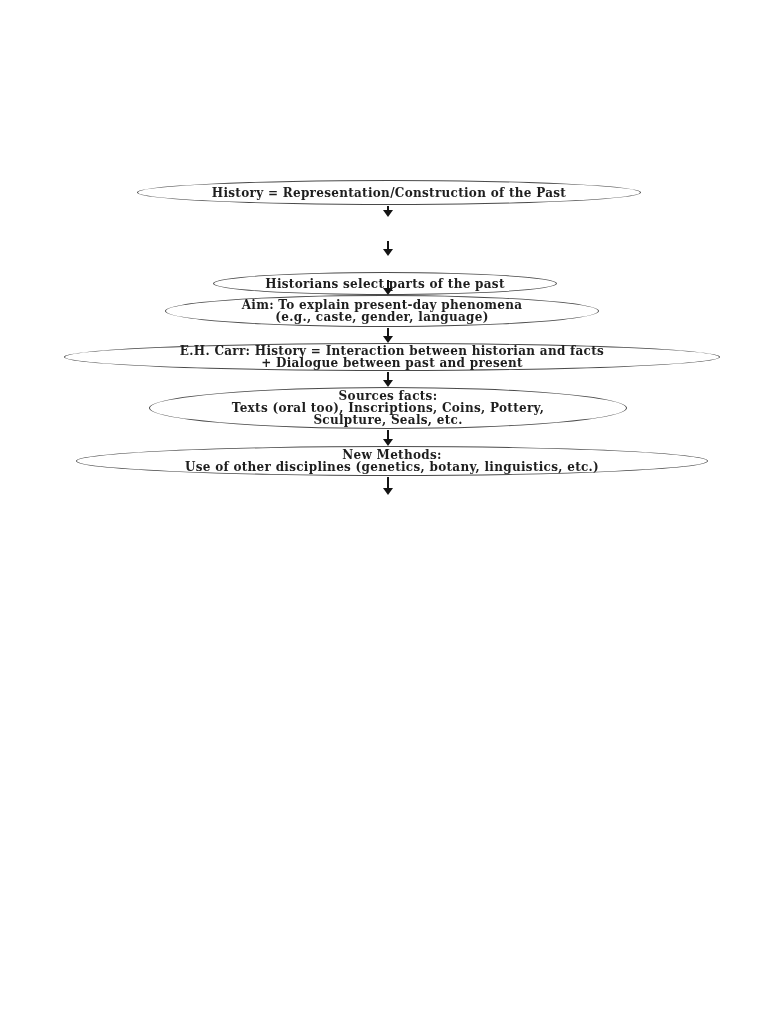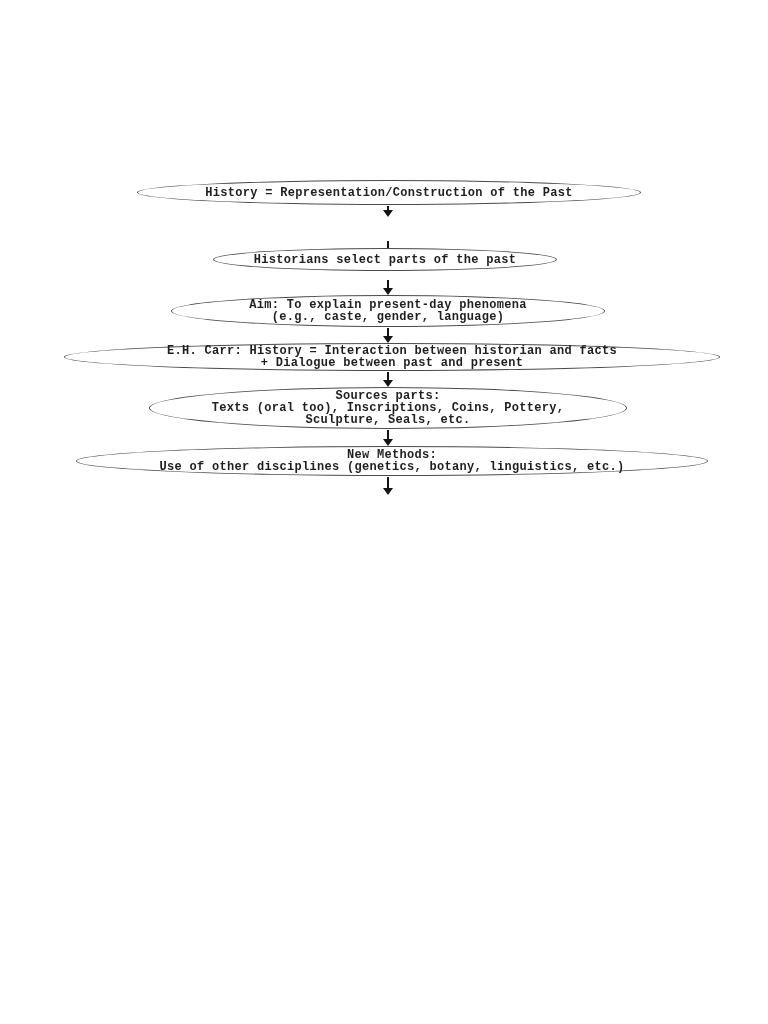--- a/index.html
+++ b/index.html
@@ -17,21 +17,20 @@
   }
   .node {
     position: absolute;
     border: 1px solid #4a4a4a;
     border-radius: 50%;
     background: #ffffff;
     display: flex;
     align-items: center;
     justify-content: flex-end;
     box-sizing: border-box;
-    font-family: Liberation Mono, monospace;
   }
   .node .node-text {
     white-space: pre-line;
     text-align: center;
     font-size: 12px;
     line-height: 12px;
     font-weight: 600;
     letter-spacing: 0.3px;
     color: #1e1e1e;
     width: 100%;
@@ -69,51 +68,51 @@
     <div class="shaft"></div>
     <div class="head"></div>
   </div>
 
 
   <div class="arrow" style="left:382px; top:241px; height:15px;">
     <div class="shaft"></div>
     <div class="head"></div>
   </div>
 
-  <div class="node" style="left:213px; top:248px; width:344px; height:23px;">
+  <div class="node" style="left:213px; top:272px; width:344px; height:23px;">
     <div class="node-text">Historians select parts of the past</div>
   </div>
 
   <div class="arrow" style="left:382px; top:280px; height:15px;">
     <div class="shaft"></div>
     <div class="head"></div>
   </div>
 
-  <div class="node" style="left:171px; top:295px; width:434px; height:32px;">
+  <div class="node" style="left:165px; top:295px; width:434px; height:32px;">
     <div class="node-text">Aim: To explain present-day phenomena
 (e.g., caste, gender, language)</div>
   </div>
 
   <div class="arrow" style="left:382px; top:328px; height:15px;">
     <div class="shaft"></div>
     <div class="head"></div>
   </div>
 
   <div class="node" style="left:64px; top:343px; width:656px; height:28px;">
     <div class="node-text">E.H. Carr: History = Interaction between historian and facts
 + Dialogue between past and present</div>
   </div>
 
   <div class="arrow" style="left:382px; top:372px; height:15px;">
     <div class="shaft"></div>
     <div class="head"></div>
   </div>
 
   <div class="node" style="left:149px; top:387px; width:478px; height:42px;">
-    <div class="node-text">Sources parts:
+    <div class="node-text">Sources facts:
 Texts (oral too), Inscriptions, Coins, Pottery,
 Sculpture, Seals, etc.</div>
   </div>
 
   <div class="arrow" style="left:382px; top:430px; height:16px;">
     <div class="shaft"></div>
     <div class="head"></div>
   </div>
 
   <div class="node" style="left:76px; top:446px; width:632px; height:30px;">

